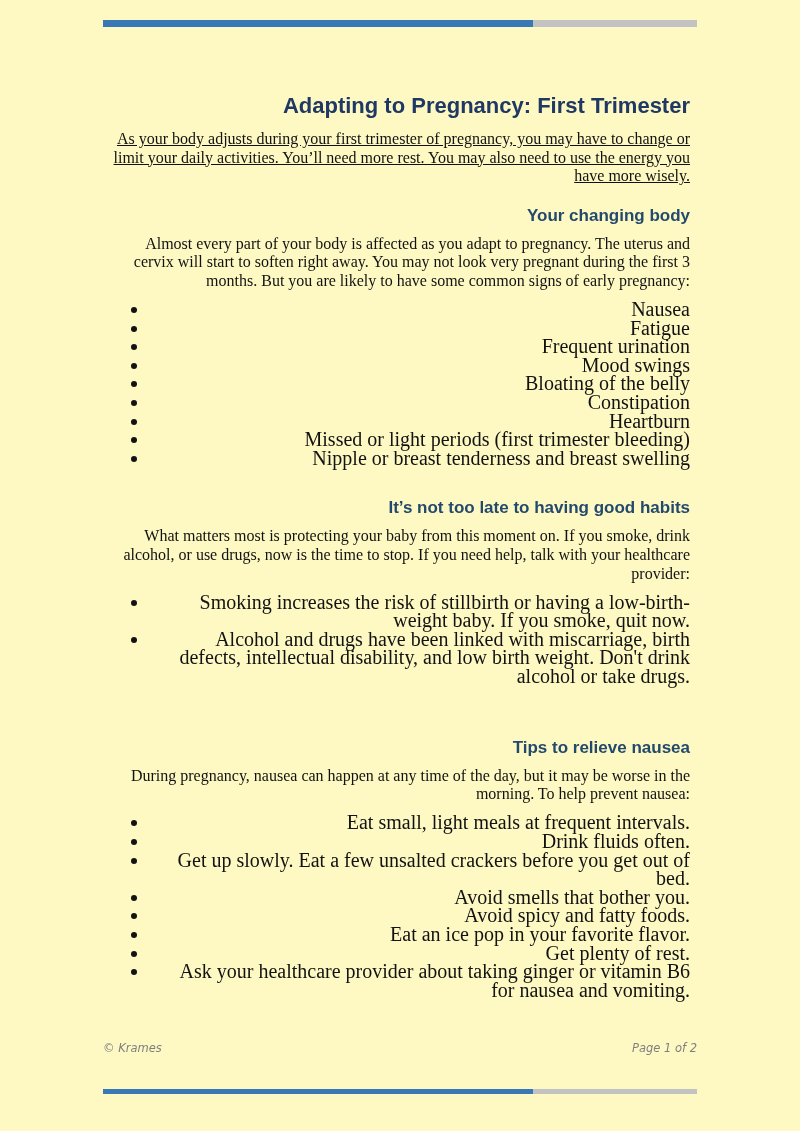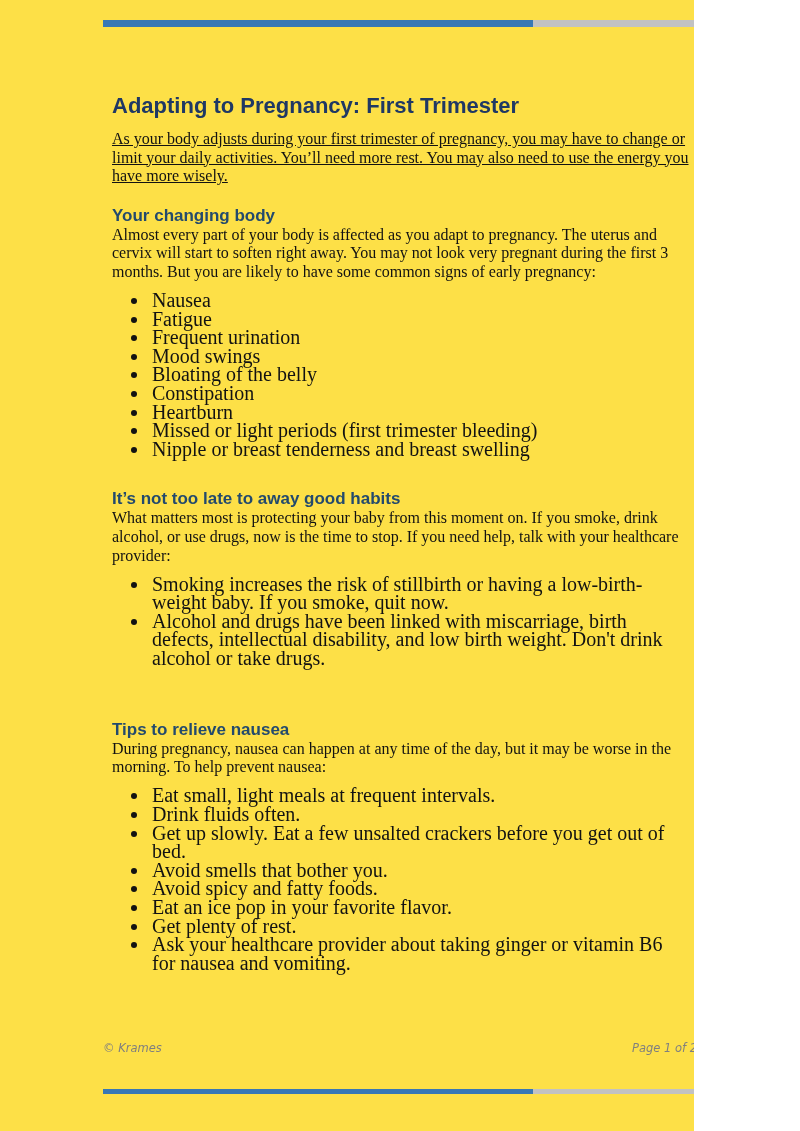--- a/index.html
+++ b/index.html
@@ -1,23 +1,24 @@
 <!DOCTYPE html>
 <html><head>
 <meta charset="utf-8">
 <style>
   html, body { margin: 0; padding: 0; background: #ffffff; }
   .page {
     position: relative;
-    width: 694px;
+    width: 800px;
     height: 1131px;
-    background: #fde047;
+    background: #fef9c3;
     overflow: hidden;
     font-family: "Liberation Serif", serif;
     color: #121212;
+    text-align: right;
   }
   
   .rule { position: absolute; left: 103px; width: 594px; display: flex; }
   .rule .seg-blue { width: 430px; background: #3878B5; }
   .rule .seg-gray { flex: 1; background: #C2C2C2; }
   .rule.top { top: 20px; height: 7px; }
   .rule.bottom { top: 1089px; height: 5px; }
 
   .content { position: absolute; left: 112px; top: 0; width: 578px; }
 
@@ -29,21 +30,21 @@
   }
   p { margin: 0; font-size: 16px; line-height: 18.6px; }
   .intro { margin-top: 11px; text-decoration: underline; }
 
   h2 {
     margin: 0;
     font-family: "Liberation Sans", sans-serif;
     font-size: 17px; line-height: 20px; font-weight: bold;
     color: #234A6D;
   }
-  section p { }
+  section p { margin-top: 9px; }
   section ul {
     margin: 9.5px 0 0 0; padding-left: 38px;
     font-size: 20px; line-height: 18.6px;
   }
   section li { padding-left: 2px; }
   .sec-0 h2 { margin-top: 20px; }
   .sec-1 h2 { margin-top: 31px; }
   .sec-2 h2 { margin-top: 52px; }
 
   .footer-row {
@@ -80,21 +81,21 @@
         <li>Mood swings</li>
         <li>Bloating of the belly</li>
         <li>Constipation</li>
         <li>Heartburn</li>
         <li>Missed or light periods (first trimester bleeding)</li>
         <li>Nipple or breast tenderness and breast swelling</li>
       </ul>
     </section>
 
     <section class="sec-1">
-      <h2>It’s not too late to away good habits</h2>
+      <h2>It’s not too late to having good habits</h2>
       <p>What matters most is protecting your baby from this moment on. If you smoke, drink alcohol, or use drugs, now is the time to stop. If you need help, talk with your healthcare provider:</p>
       <ul>
         <li>Smoking increases the risk of stillbirth or having a low-birth-weight baby. If you smoke, quit now.</li>
         <li>Alcohol and drugs have been linked with miscarriage, birth defects, intellectual disability, and low birth weight. Don't drink alcohol or take drugs.</li>
       </ul>
     </section>
 
     <section class="sec-2">
       <h2>Tips to relieve nausea</h2>
       <p>During pregnancy, nausea can happen at any time of the day, but it may be worse in the morning. To help prevent nausea:</p>

